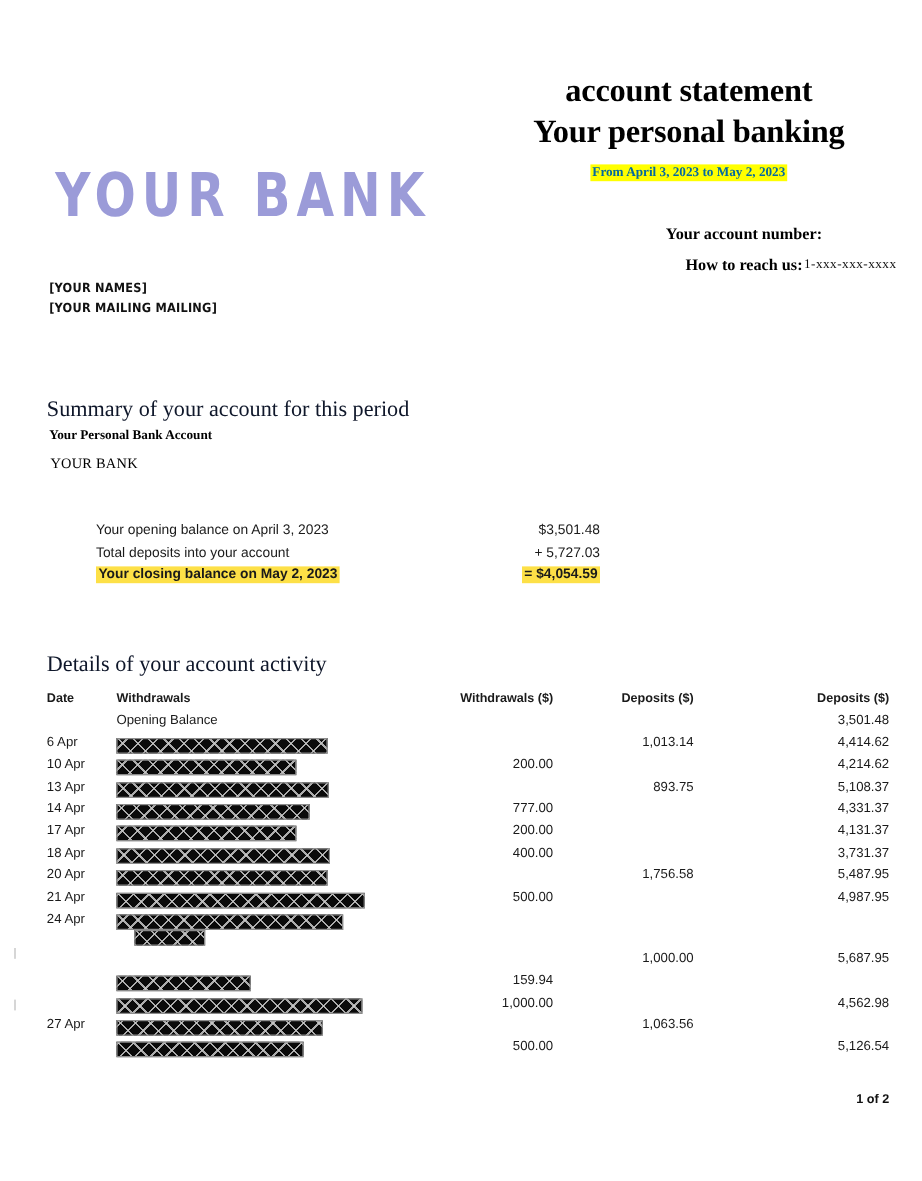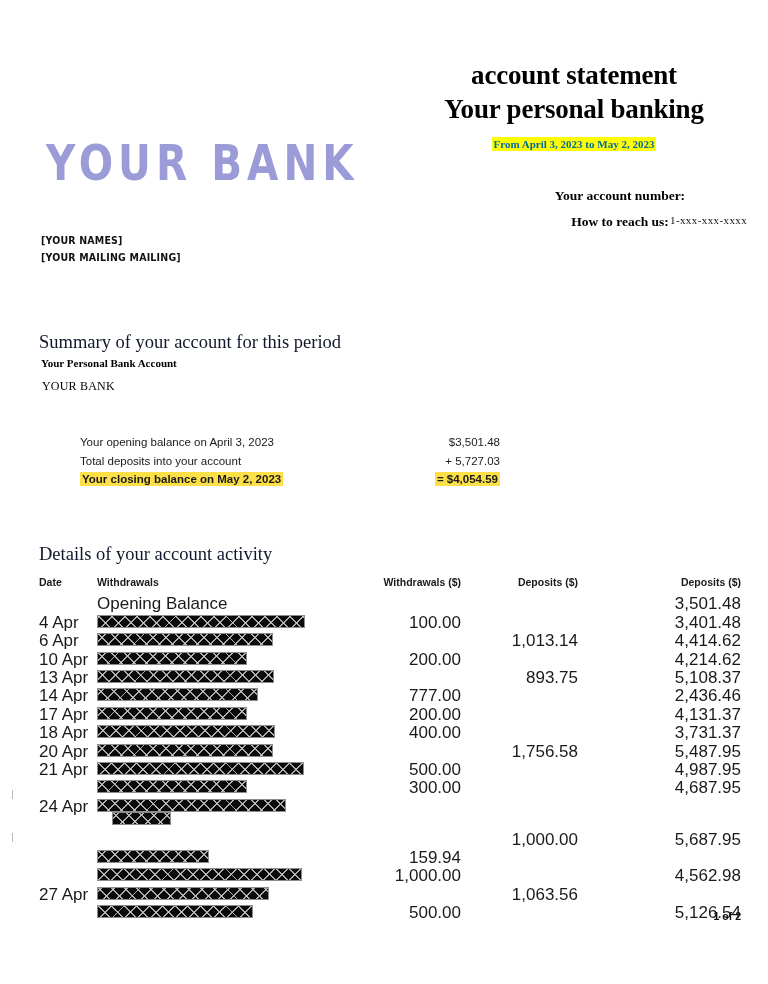--- a/index.html
+++ b/index.html
@@ -171,21 +171,21 @@
   
   .table {
     position: absolute;
     left: 0;
     top: 576px;
     width: 768px;
   }
   .trow {
     position: relative;
     height: 18.4px;
-    font-size: 17px;
+    font-size: 11px;
   }
   .thead .trow {
     font-weight: bold;
     font-size: 10.5px;
   }
   .c-date {
     position: absolute;
     left: 39px;
     top: 0;
     white-space: nowrap;
@@ -321,27 +321,20 @@
     </div>
     <div class="tbody" id="activity-rows">
         <div class="trow">
           <span class="c-date"></span>
           <span class="c-desc">Opening Balance</span>
           <span class="c-wd"></span>
           <span class="c-dp"></span>
           <span class="c-bal">3,501.48</span>
         </div>
         <div class="trow">
-          <span class="c-date">4 Apr</span>
-          <span class="redact" style="width:208px"></span>
-          <span class="c-wd">100.00</span>
-          <span class="c-dp"></span>
-          <span class="c-bal">3,401.48</span>
-        </div>
-        <div class="trow">
           <span class="c-date">6 Apr</span>
           <span class="redact" style="width:176px"></span>
           <span class="c-wd"></span>
           <span class="c-dp">1,013.14</span>
           <span class="c-bal">4,414.62</span>
         </div>
         <div class="trow">
           <span class="c-date">10 Apr</span>
           <span class="redact" style="width:150px"></span>
           <span class="c-wd">200.00</span>
@@ -353,21 +346,21 @@
           <span class="redact" style="width:177px"></span>
           <span class="c-wd"></span>
           <span class="c-dp">893.75</span>
           <span class="c-bal">5,108.37</span>
         </div>
         <div class="trow">
           <span class="c-date">14 Apr</span>
           <span class="redact" style="width:161px"></span>
           <span class="c-wd">777.00</span>
           <span class="c-dp"></span>
-          <span class="c-bal">2,436.46</span>
+          <span class="c-bal">4,331.37</span>
         </div>
         <div class="trow">
           <span class="c-date">17 Apr</span>
           <span class="redact" style="width:150px"></span>
           <span class="c-wd">200.00</span>
           <span class="c-dp"></span>
           <span class="c-bal">4,131.37</span>
         </div>
         <div class="trow">
           <span class="c-date">18 Apr</span>
@@ -382,27 +375,20 @@
           <span class="c-wd"></span>
           <span class="c-dp">1,756.58</span>
           <span class="c-bal">5,487.95</span>
         </div>
         <div class="trow">
           <span class="c-date">21 Apr</span>
           <span class="redact" style="width:207px"></span>
           <span class="c-wd">500.00</span>
           <span class="c-dp"></span>
           <span class="c-bal">4,987.95</span>
-        </div>
-        <div class="trow">
-          <span class="c-date"></span>
-          <span class="redact" style="width:150px"></span>
-          <span class="c-wd">300.00</span>
-          <span class="c-dp"></span>
-          <span class="c-bal">4,687.95</span>
         </div>
         <div class="trow" style="height: 33px;">
           <span class="c-date">24 Apr</span>
           <span class="redact" style="width:189px"></span>
           <span class="redact l2" style="width:59px"></span>
           <span class="c-wd"></span>
           <span class="c-dp"></span>
           <span class="c-bal"></span>
         </div>
         <div class="trow">

